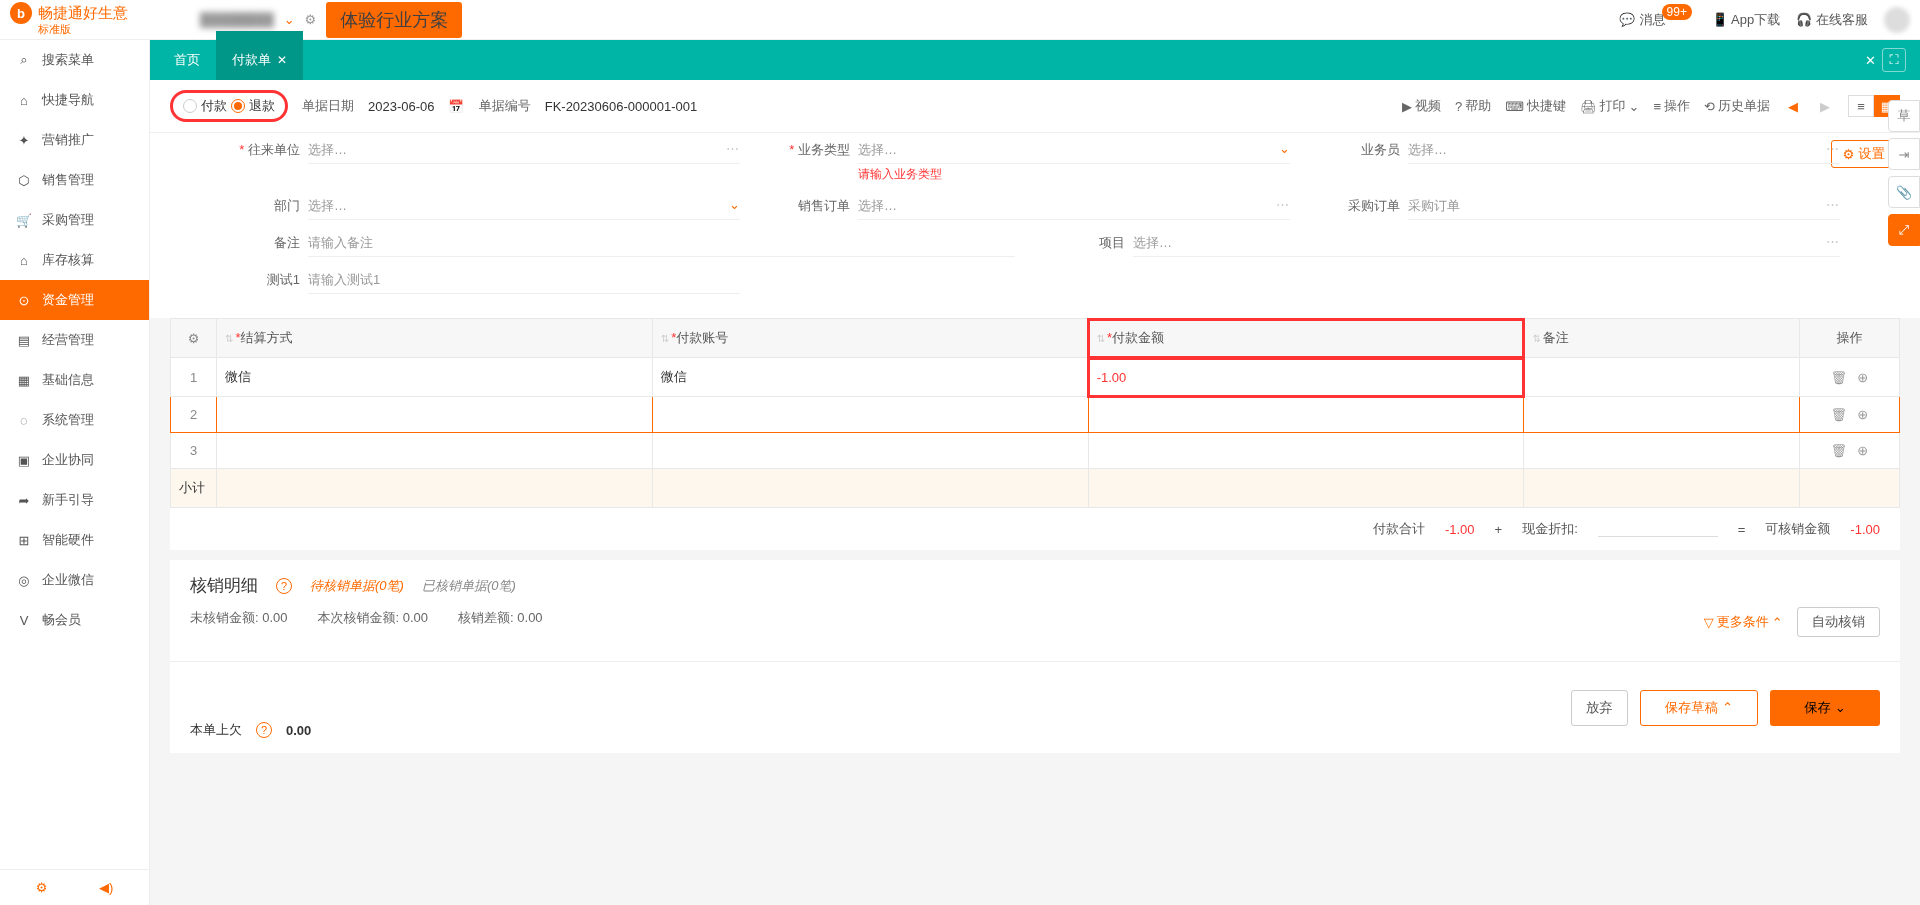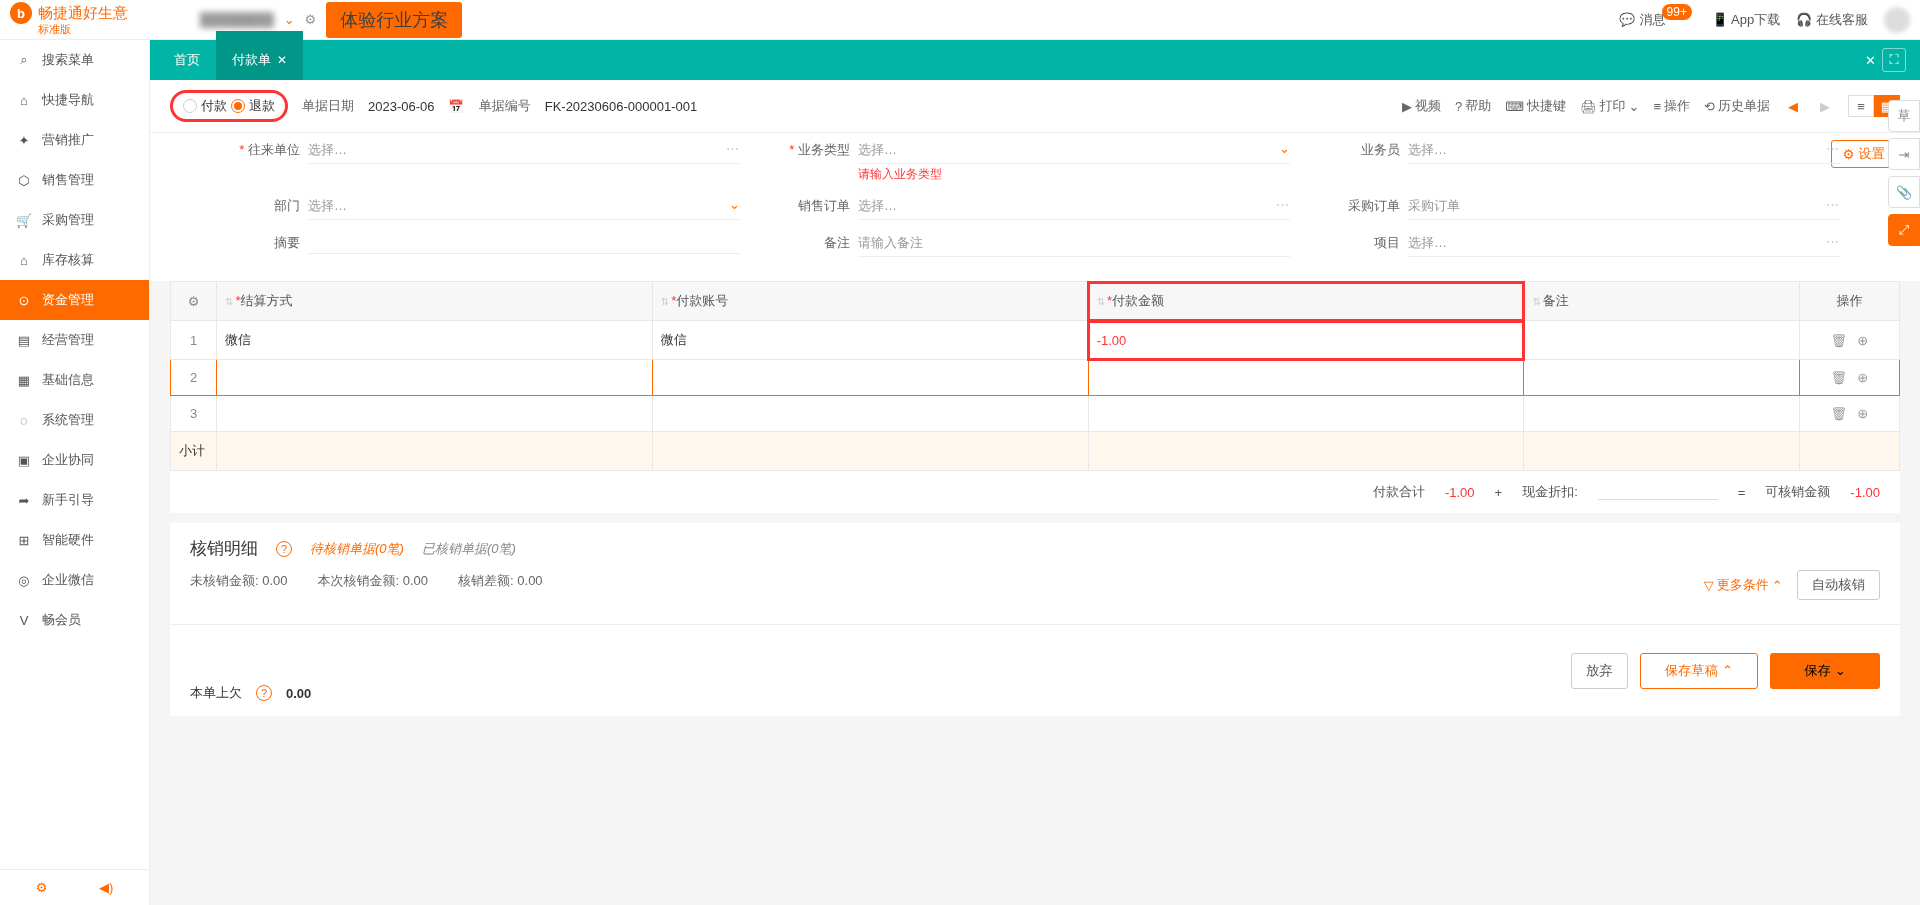--- a/index.html
+++ b/index.html
@@ -290,31 +290,35 @@
             <span class="lbl">销售订单</span>
             <div class="ctrl"><span>选择…</span><span class="more-icon">⋯</span></div>
           </div>
         <div class="form-cell">
             <span class="lbl">采购订单</span>
             <div class="ctrl"><span>采购订单</span><span class="more-icon">⋯</span></div>
           </div>
       </div>
       <div class="form-row">
         <div class="form-cell">
-            <span class="lbl">摘要</span>
-            <div class="ctrl">&nbsp;</div>
-          </div>
-        <div class="form-cell">
             <span class="lbl">备注</span>
             <div class="ctrl"><span>请输入备注</span></div>
           </div>
         <div class="form-cell">
             <span class="lbl">项目</span>
             <div class="ctrl"><span>选择…</span><span class="more-icon">⋯</span></div>
           </div>
+      </div>
+      <div class="form-row">
+        <div class="form-cell">
+            <span class="lbl">测试1</span>
+            <div class="ctrl"><span>请输入测试1</span></div>
+          </div>
+        <div class="form-cell"></div>
+        <div class="form-cell"></div>
       </div>
     </div>
 
     <div class="tbl-wrap">
       <table class="tbl">
         <thead>
           <tr>
             <th class="gear-col">⚙</th>
             <th><span class="sort-icon">⇅</span><span class="req">结算方式</span></th>
             <th><span class="sort-icon">⇅</span><span class="req">付款账号</span></th>

